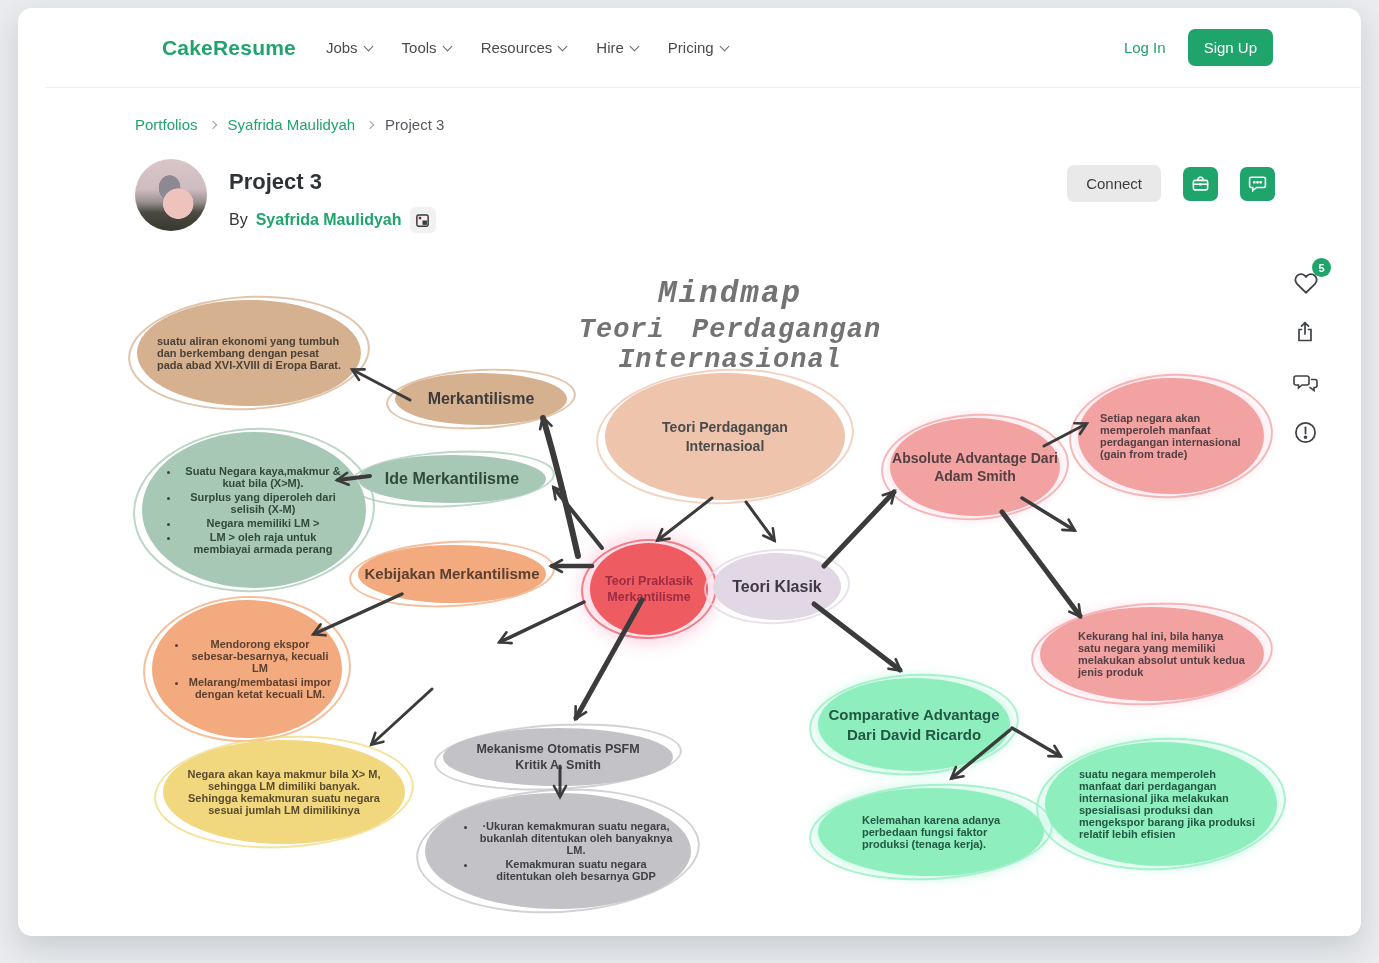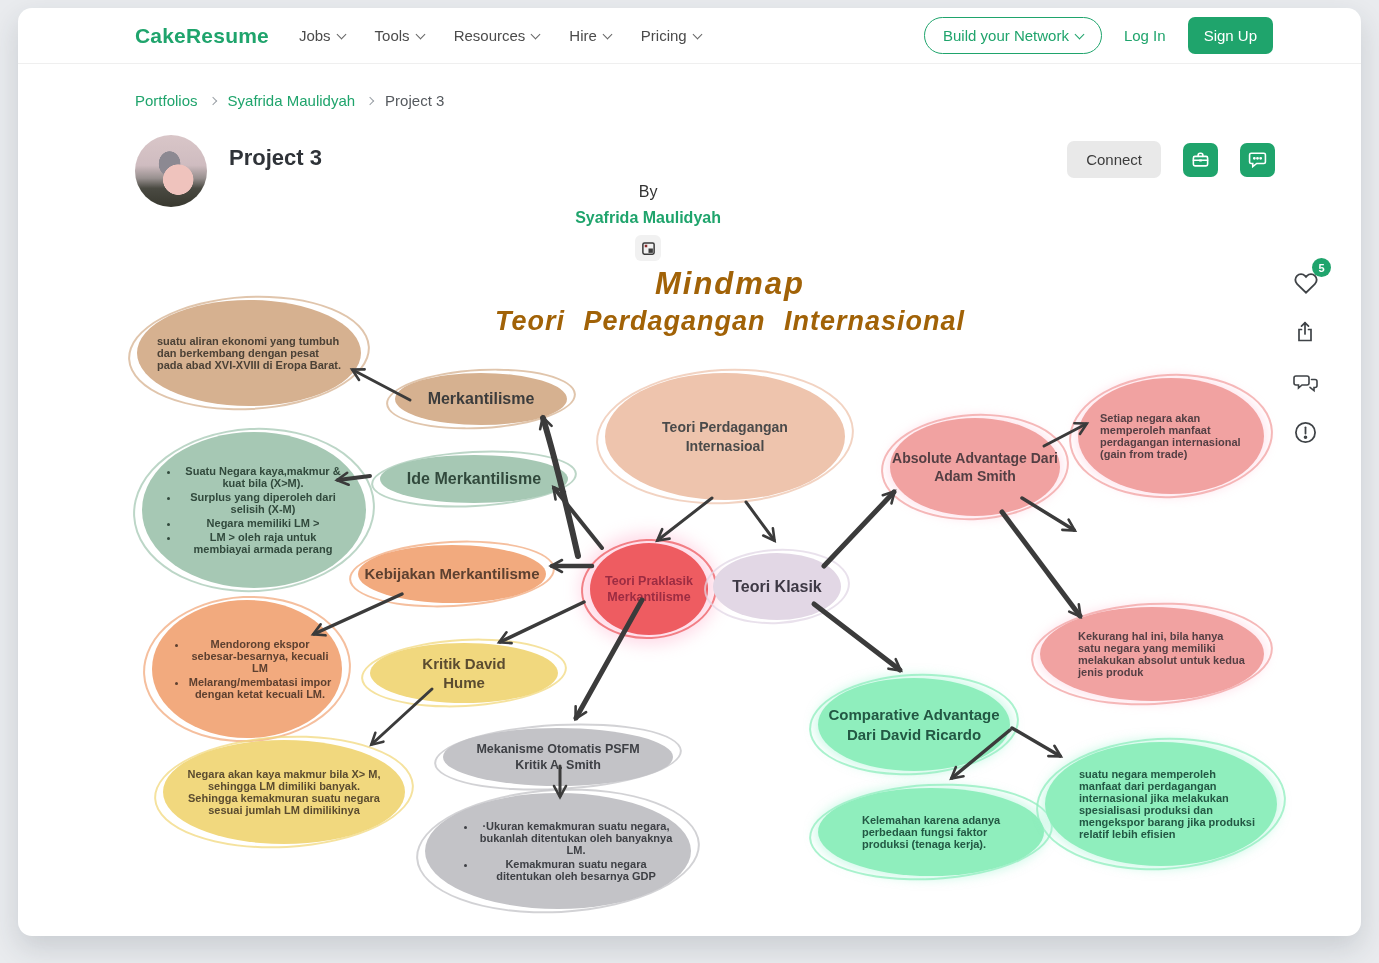--- a/index.html
+++ b/index.html
@@ -5,21 +5,21 @@
   * { margin:0; padding:0; box-sizing:border-box; }
   html,body { width:1379px; height:963px; }
   body { background:#e9ebee; font-family:"Liberation Sans", sans-serif; position:relative; }
 
   .card { position:absolute; left:18px; top:8px; width:1343px; height:928px;
           background:#fff; border-radius:14px; box-shadow:0 12px 28px rgba(40,50,60,.16);
           overflow:hidden; }
 
   
   .navbar { display:flex; align-items:center; justify-content:space-between;
-            height:56px; padding:0 88px 0 117px; border-bottom:1px solid #efefef; }
+            height:80px; padding:0 88px 0 117px; border-bottom:1px solid #efefef;margin-left:27px; }
   .nav-left { display:flex; align-items:center; gap:30px; }
   .logo { color:#1fa46c; font-weight:bold; font-size:21px; letter-spacing:.2px; cursor:pointer; }
   .nav-item { font-size:15px; color:#4b4b4b; display:flex; align-items:center; cursor:pointer; }
   .chev { display:inline-block; width:7px; height:7px; border-right:1.7px solid #666;
           border-bottom:1.7px solid #666; transform:rotate(45deg); margin-left:7px; margin-top:-3px; }
   .nav-right { display:flex; align-items:center; gap:22px; }
   .pill { display:flex; align-items:center; border:1.5px solid #1fa46c; color:#1fa46c;
           border-radius:22px; padding:9px 18px; font-size:15px; cursor:pointer; }
   .pill .chev { border-color:#1fa46c; }
   .login { color:#1fa46c; font-size:15px; cursor:pointer; }
@@ -36,42 +36,42 @@
   
   .proj-header { display:flex; align-items:flex-start; padding:26px 86px 0 117px; }
   .avatar { width:72px; height:72px; border-radius:50%; overflow:hidden; flex:0 0 72px; cursor:pointer;
     background:
       radial-gradient(circle at 60% 62%, #efc3bd 0 24%, rgba(0,0,0,0) 25%),
       radial-gradient(ellipse at 48% 40%, #8c8992 0 20%, rgba(0,0,0,0) 21%),
       linear-gradient(180deg, #d9c6c8 0%, #cfbcc0 42%, #98908f 60%, #4a4a42 74%, #38382f 100%);
   }
   .proj-meta { margin-left:22px; flex:1; }
   .proj-title { font-size:22px; font-weight:bold; color:#2f3338; padding-top:10px; }
-  .byline { margin-top:12px; font-size:16px; color:#333; display:flex; align-items:center; gap:8px;flex-direction:column; }
+  .byline { margin-top:12px; font-size:16px; color:#333; display:flex; align-items:center; gap:8px; }
   .author-link { color:#1fa46c; font-weight:bold; cursor:pointer; }
   .qr-chip { width:26px; height:26px; background:#f1f1f1; border-radius:6px; display:flex;
              align-items:center; justify-content:center; cursor:pointer; }
   .proj-actions { display:flex; align-items:center; gap:22px; padding-top:6px; }
   .connect-btn { background:#e9e9e9; color:#3c3c3c; font-size:15px; border:none; border-radius:7px;
                  padding:10px 19px; cursor:pointer; font-family:inherit; }
   .icon-btn { width:35px; height:34px; background:#1fa46c; border:none; border-radius:7px;
               display:flex; align-items:center; justify-content:center; cursor:pointer; }
 
   
   .float-rail { position:absolute; right:42px; top:262px; display:flex; flex-direction:column;
                 gap:24px; align-items:center; }
   .rail-icon { position:relative; width:26px; height:26px; cursor:pointer; color:#3f4347; }
   .like-badge { position:absolute; top:-12px; right:-12px; background:#1fa46c; color:#fff;
                 font-size:11px; font-weight:bold; width:19px; height:19px; border-radius:50%;
                 display:flex; align-items:center; justify-content:center; }
 
   
   .mindmap { position:absolute; left:0; top:240px; width:1343px; height:688px; }
-  .mm-title { position:absolute; left:462px; top:18px; width:500px; text-align:center;
-              color:#a16207; font-family:Liberation Sans, sans-serif; font-style:italic; font-weight:bold; }
+  .mm-title { position:absolute; left:462px; top:28px; width:500px; text-align:center;
+              color:#737373; font-family:Liberation Mono, monospace; font-style:italic; font-weight:bold; }
   .mm-t1 { font-size:31px; letter-spacing:2px; }
   .mm-t2 { font-size:27px; margin-top:4px; word-spacing:10px; letter-spacing:1px; }
 
   .node { position:absolute; border-radius:50%; display:flex; align-items:center; justify-content:center;
           text-align:center; font-weight:bold; }
   .node::before { content:""; position:absolute; inset:-4px -9px; border:2px solid var(--bc);
                   border-radius:50%; transform:rotate(-3deg); opacity:.75; pointer-events:none; }
   .node.info { text-align:left; }
   .node ul { list-style:disc; text-align:center; }
   .node li { margin:2px 0; }
@@ -88,21 +88,21 @@
   .b-pink  { --bc:#f1a2a1; background:#f1a2a1; color:#543f44;
              box-shadow:0 0 10px 4px rgba(255,190,210,.35); }
   .b-mint  { --bc:#8feebd; background:#8feebd; color:#235844;
              box-shadow:0 0 10px 4px rgba(170,245,215,.5); }
 
   
   #n-tan      { left:119px; top:52px;  width:224px; height:106px; font-size:11px; padding:0 20px; }
   #n-merk     { left:377px; top:125px; width:172px; height:52px;  font-size:16px; color:#3c3c3c; }
   #n-sage     { left:124px; top:184px; width:224px; height:156px; font-size:11px; padding:0 14px 0 14px; }
   #n-sage ul  { padding-left:24px; padding-right:6px; }
-  #n-ide      { left:362px; top:207px; width:188px; height:48px;  font-size:16px; }
+  #n-ide      { left:340px; top:207px; width:188px; height:48px;  font-size:16px; }
   #n-kebij    { left:340px; top:297px; width:188px; height:58px;  font-size:15px; line-height:1.25; }
   #n-orangei  { left:134px; top:352px; width:190px; height:138px; font-size:11px; }
   #n-orangei ul { padding-left:36px; padding-right:10px; }
   #n-kritik   { left:352px; top:395px; width:188px; height:60px;  font-size:15px; line-height:1.3; padding:0 34px; }
   #n-yellowi  { left:145px; top:492px; width:242px; height:104px; font-size:11px; padding:0 22px; }
   #n-root     { left:587px; top:125px; width:240px; height:127px; font-size:14px; line-height:1.35; padding:0 30px; }
   #n-prak     { left:572px; top:295px; width:118px; height:92px;  font-size:12.5px; line-height:1.3; }
   #n-klasik   { left:695px; top:305px; width:128px; height:67px;  font-size:16px; }
   #n-mekan    { left:425px; top:480px; width:230px; height:58px;  font-size:12.5px; line-height:1.3; padding:0 18px; }
   #n-grayi    { left:407px; top:545px; width:266px; height:116px; font-size:11px; }
@@ -140,24 +140,20 @@
       <div class="nav-item">
         <span>Hire</span>
         <span class="chev"></span>
       </div>
       <div class="nav-item">
         <span>Pricing</span>
         <span class="chev"></span>
       </div>
     </div>
     <div class="nav-right">
-      <div class="pill">
-        <span>Build your Network</span>
-        <span class="chev"></span>
-      </div>
       <div class="login">Log In</div>
       <button class="signup">Sign Up</button>
     </div>
   </div>
 
   <div class="breadcrumb">
     <span class="crumb">Portfolios</span>
     <span class="bc-sep"></span>
     <span class="crumb">Syafrida Maulidyah</span>
     <span class="bc-sep"></span>
@@ -259,23 +255,20 @@
     <div class="node b-orange" id="n-kebij">
       <span>Kebijakan Merkantilisme</span>
     </div>
     <div class="node info b-orange" id="n-orangei">
       <ul>
         <li>Mendorong ekspor sebesar-besarnya, kecuali LM</li>
         <li>Melarang/membatasi impor dengan ketat kecuali LM.</li>
       </ul>
     </div>
 
-    <div class="node b-yellow" id="n-kritik">
-      <span>Kritik David Hume</span>
-    </div>
     <div class="node b-yellow" id="n-yellowi">
       <span>Negara akan kaya makmur bila X&gt; M, sehingga LM dimiliki banyak. Sehingga kemakmuran suatu negara sesuai jumlah LM dimilikinya</span>
     </div>
 
     <div class="node b-peach" id="n-root">
       <span>Teori Perdagangan Internasioal</span>
     </div>
     <div class="node b-red" id="n-prak">
       <span>Teori Praklasik Merkantilisme</span>
     </div>

